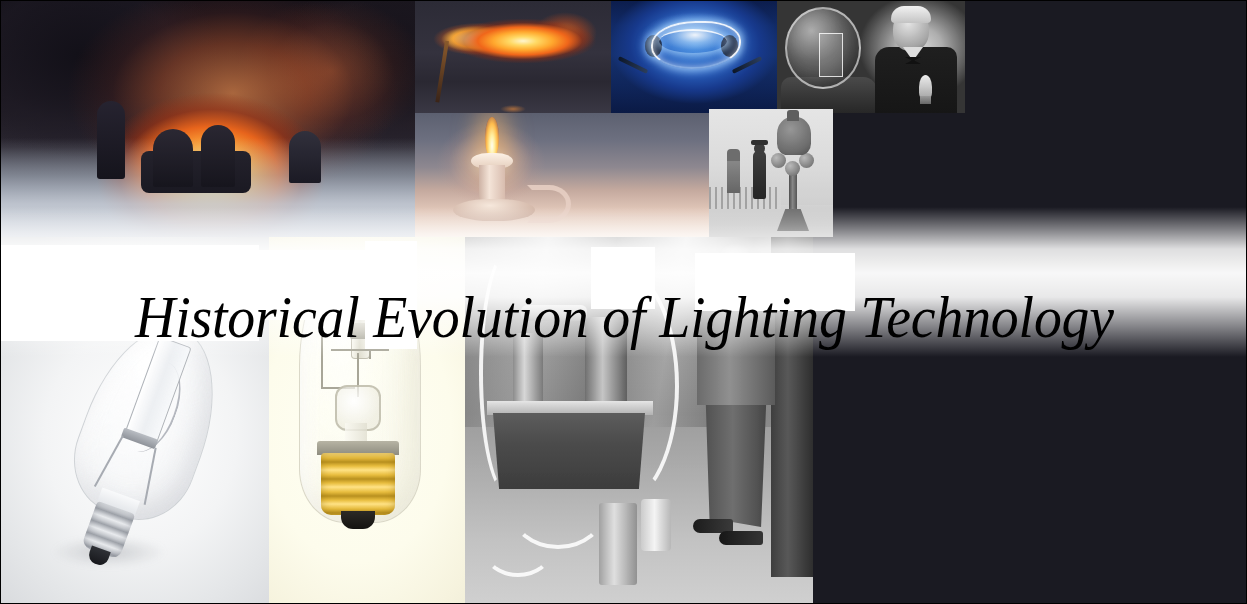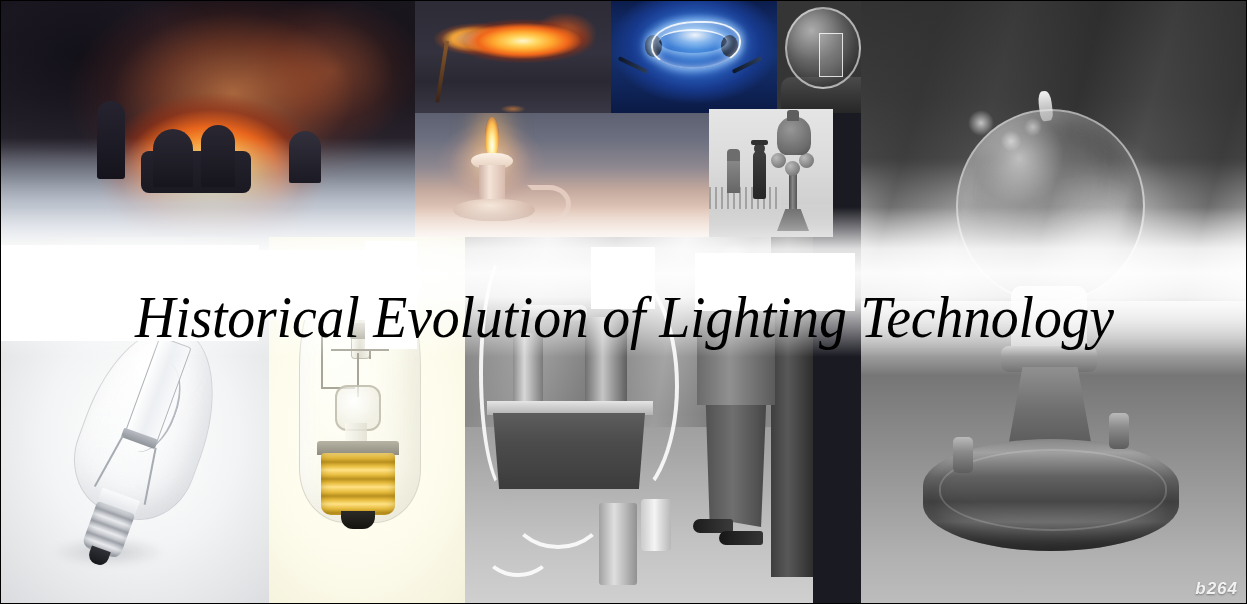--- a/index.html
+++ b/index.html
@@ -673,33 +673,20 @@
     </div>
     <div id="edison-man-body"></div>
     <div id="edison-man-head"></div>
     <div id="edison-man-hair"></div>
     <div id="edison-collar"></div>
     <div id="edison-bowtie"></div>
     <div id="edison-small-bulb"></div>
     <div id="edison-small-base"></div>
   </div>
 
-  <div class="tile" id="tile-labbulb">
-    <div id="labbulb-bg-blur"></div>
-    <div id="labbulb-tip"></div>
-    <div id="labbulb-glass"></div>
-    <div id="labbulb-neck"></div>
-    <div id="labbulb-collar"></div>
-    <div id="labbulb-stem"></div>
-    <div id="labbulb-base"></div>
-    <div id="labbulb-base-ring"></div>
-    <div class="labbulb-post" id="post-l"></div>
-    <div class="labbulb-post" id="post-r"></div>
-    <div id="labbulb-negnum">b264</div>
-  </div>
 
   <div class="tile" id="tile-candle">
     <div id="candle-flame"></div>
     <div id="candle-body"></div>
     <div id="candle-stem"></div>
     <div id="candle-handle"></div>
     <div id="candle-foot"></div>
   </div>
 
   <div class="tile" id="tile-gaslamp">

